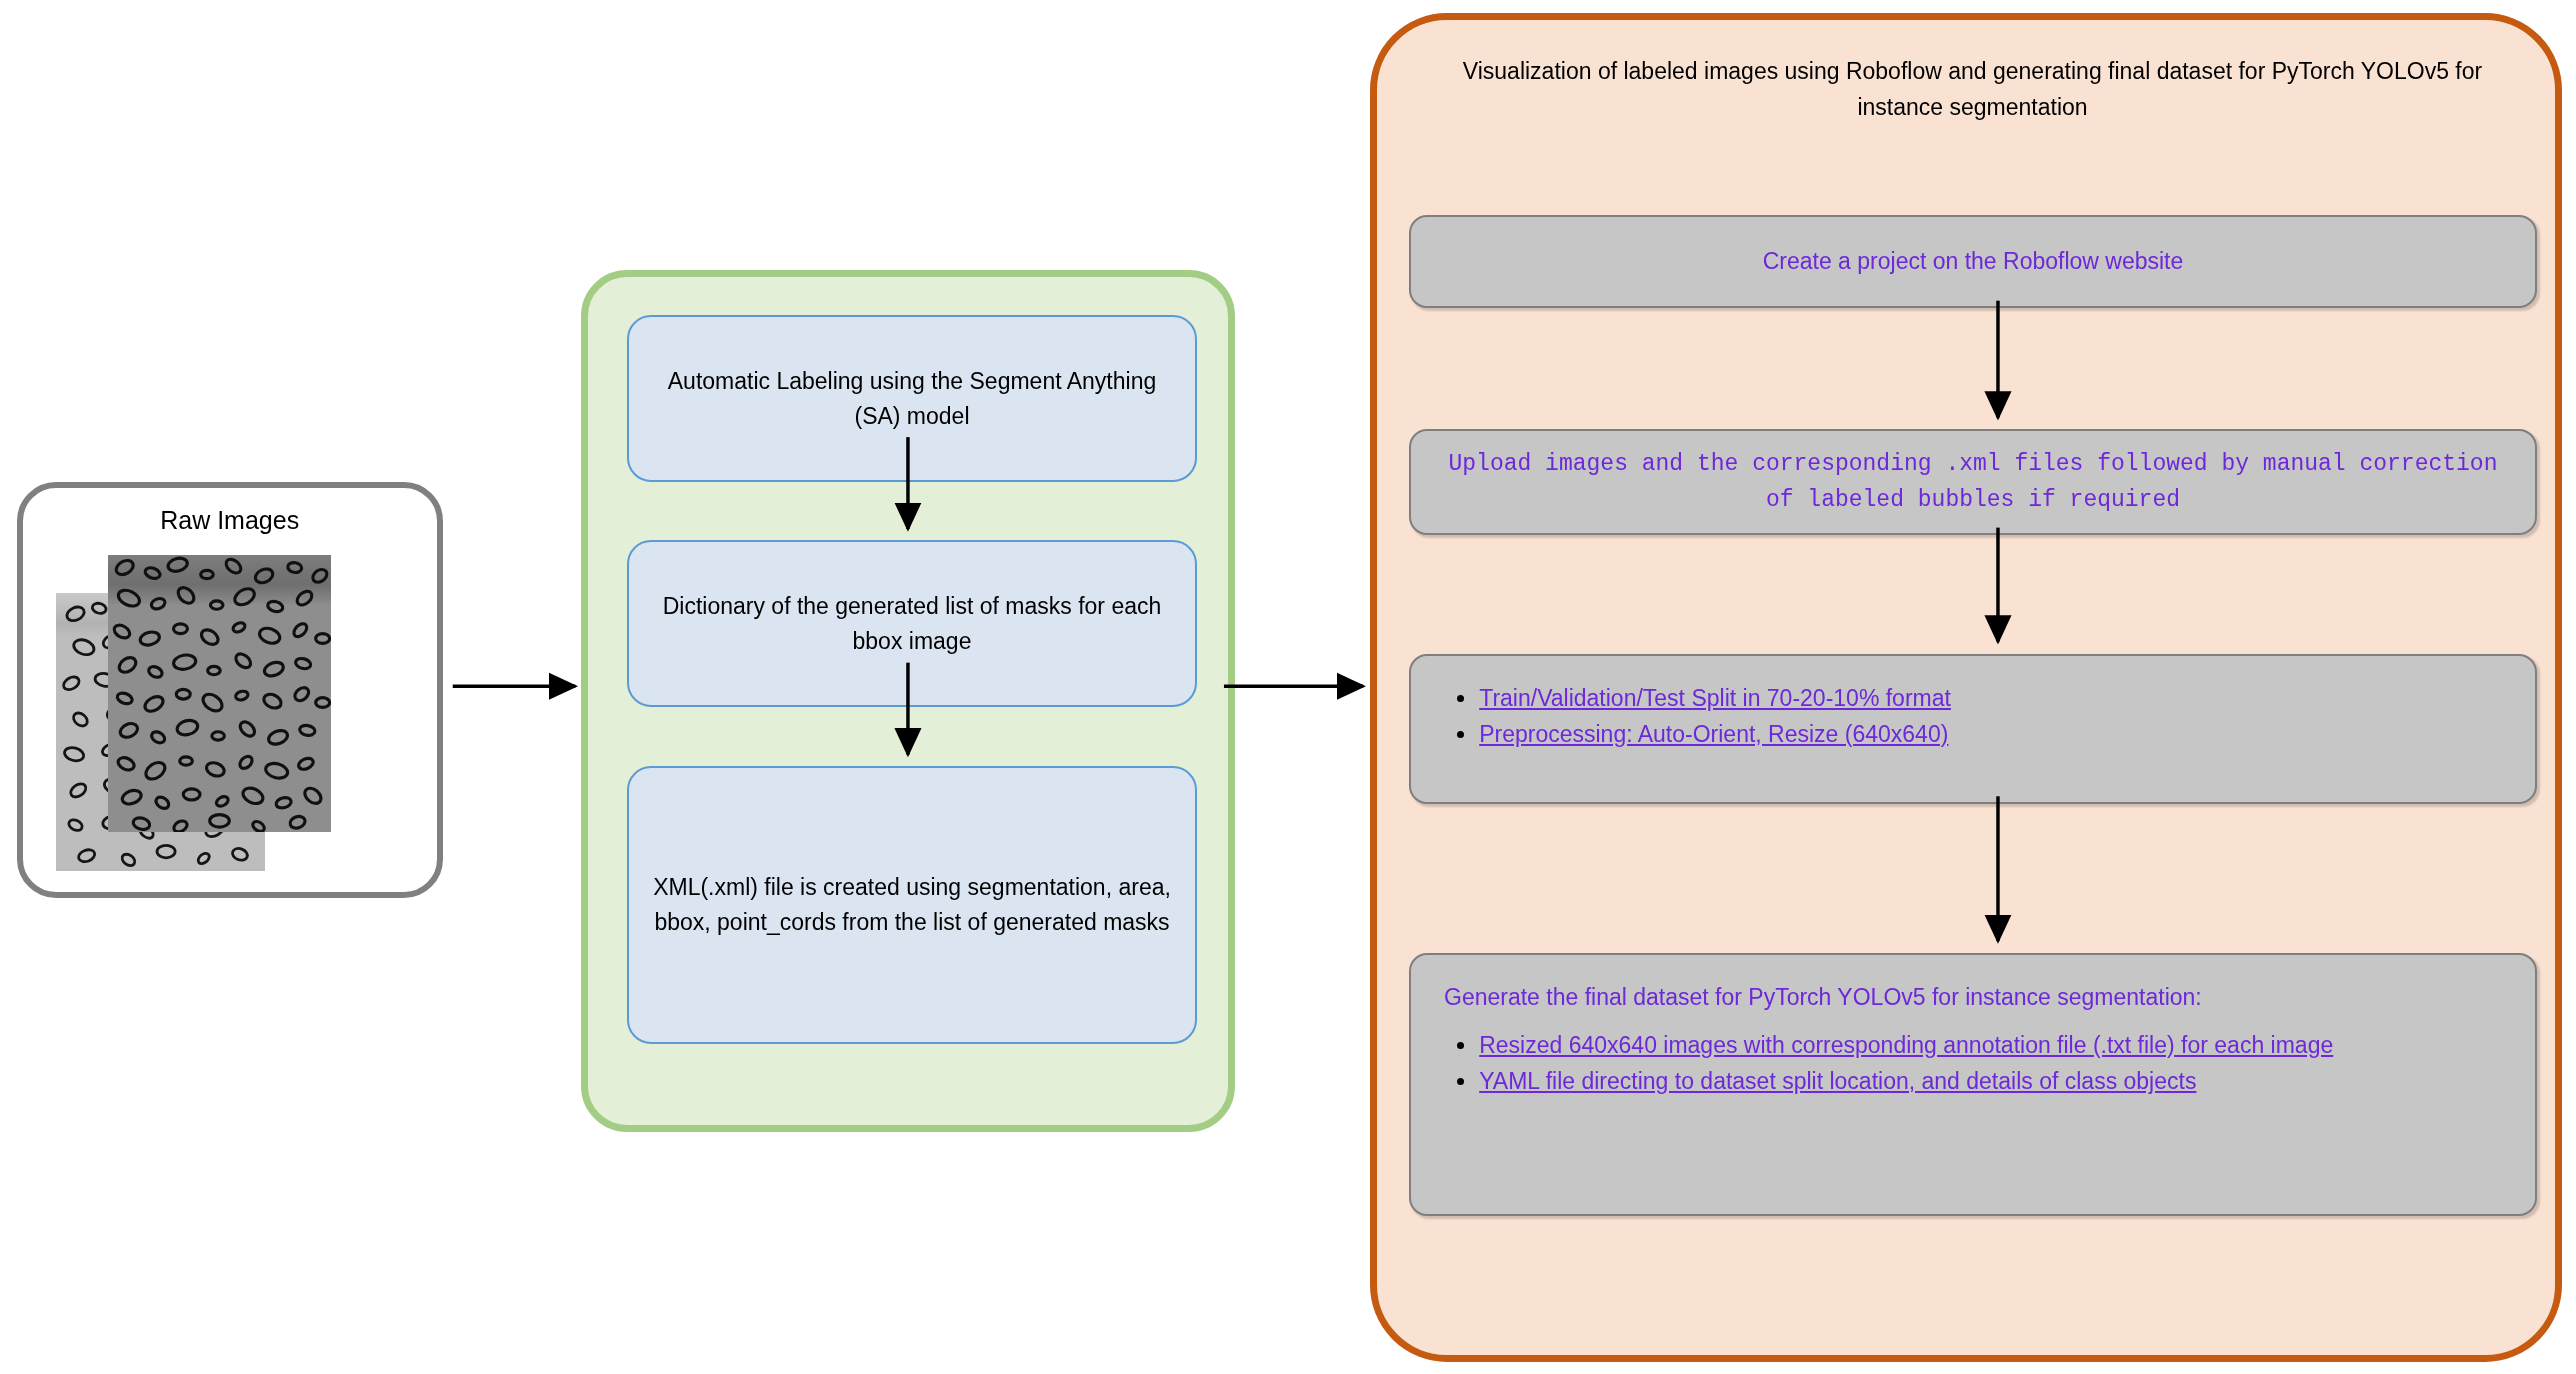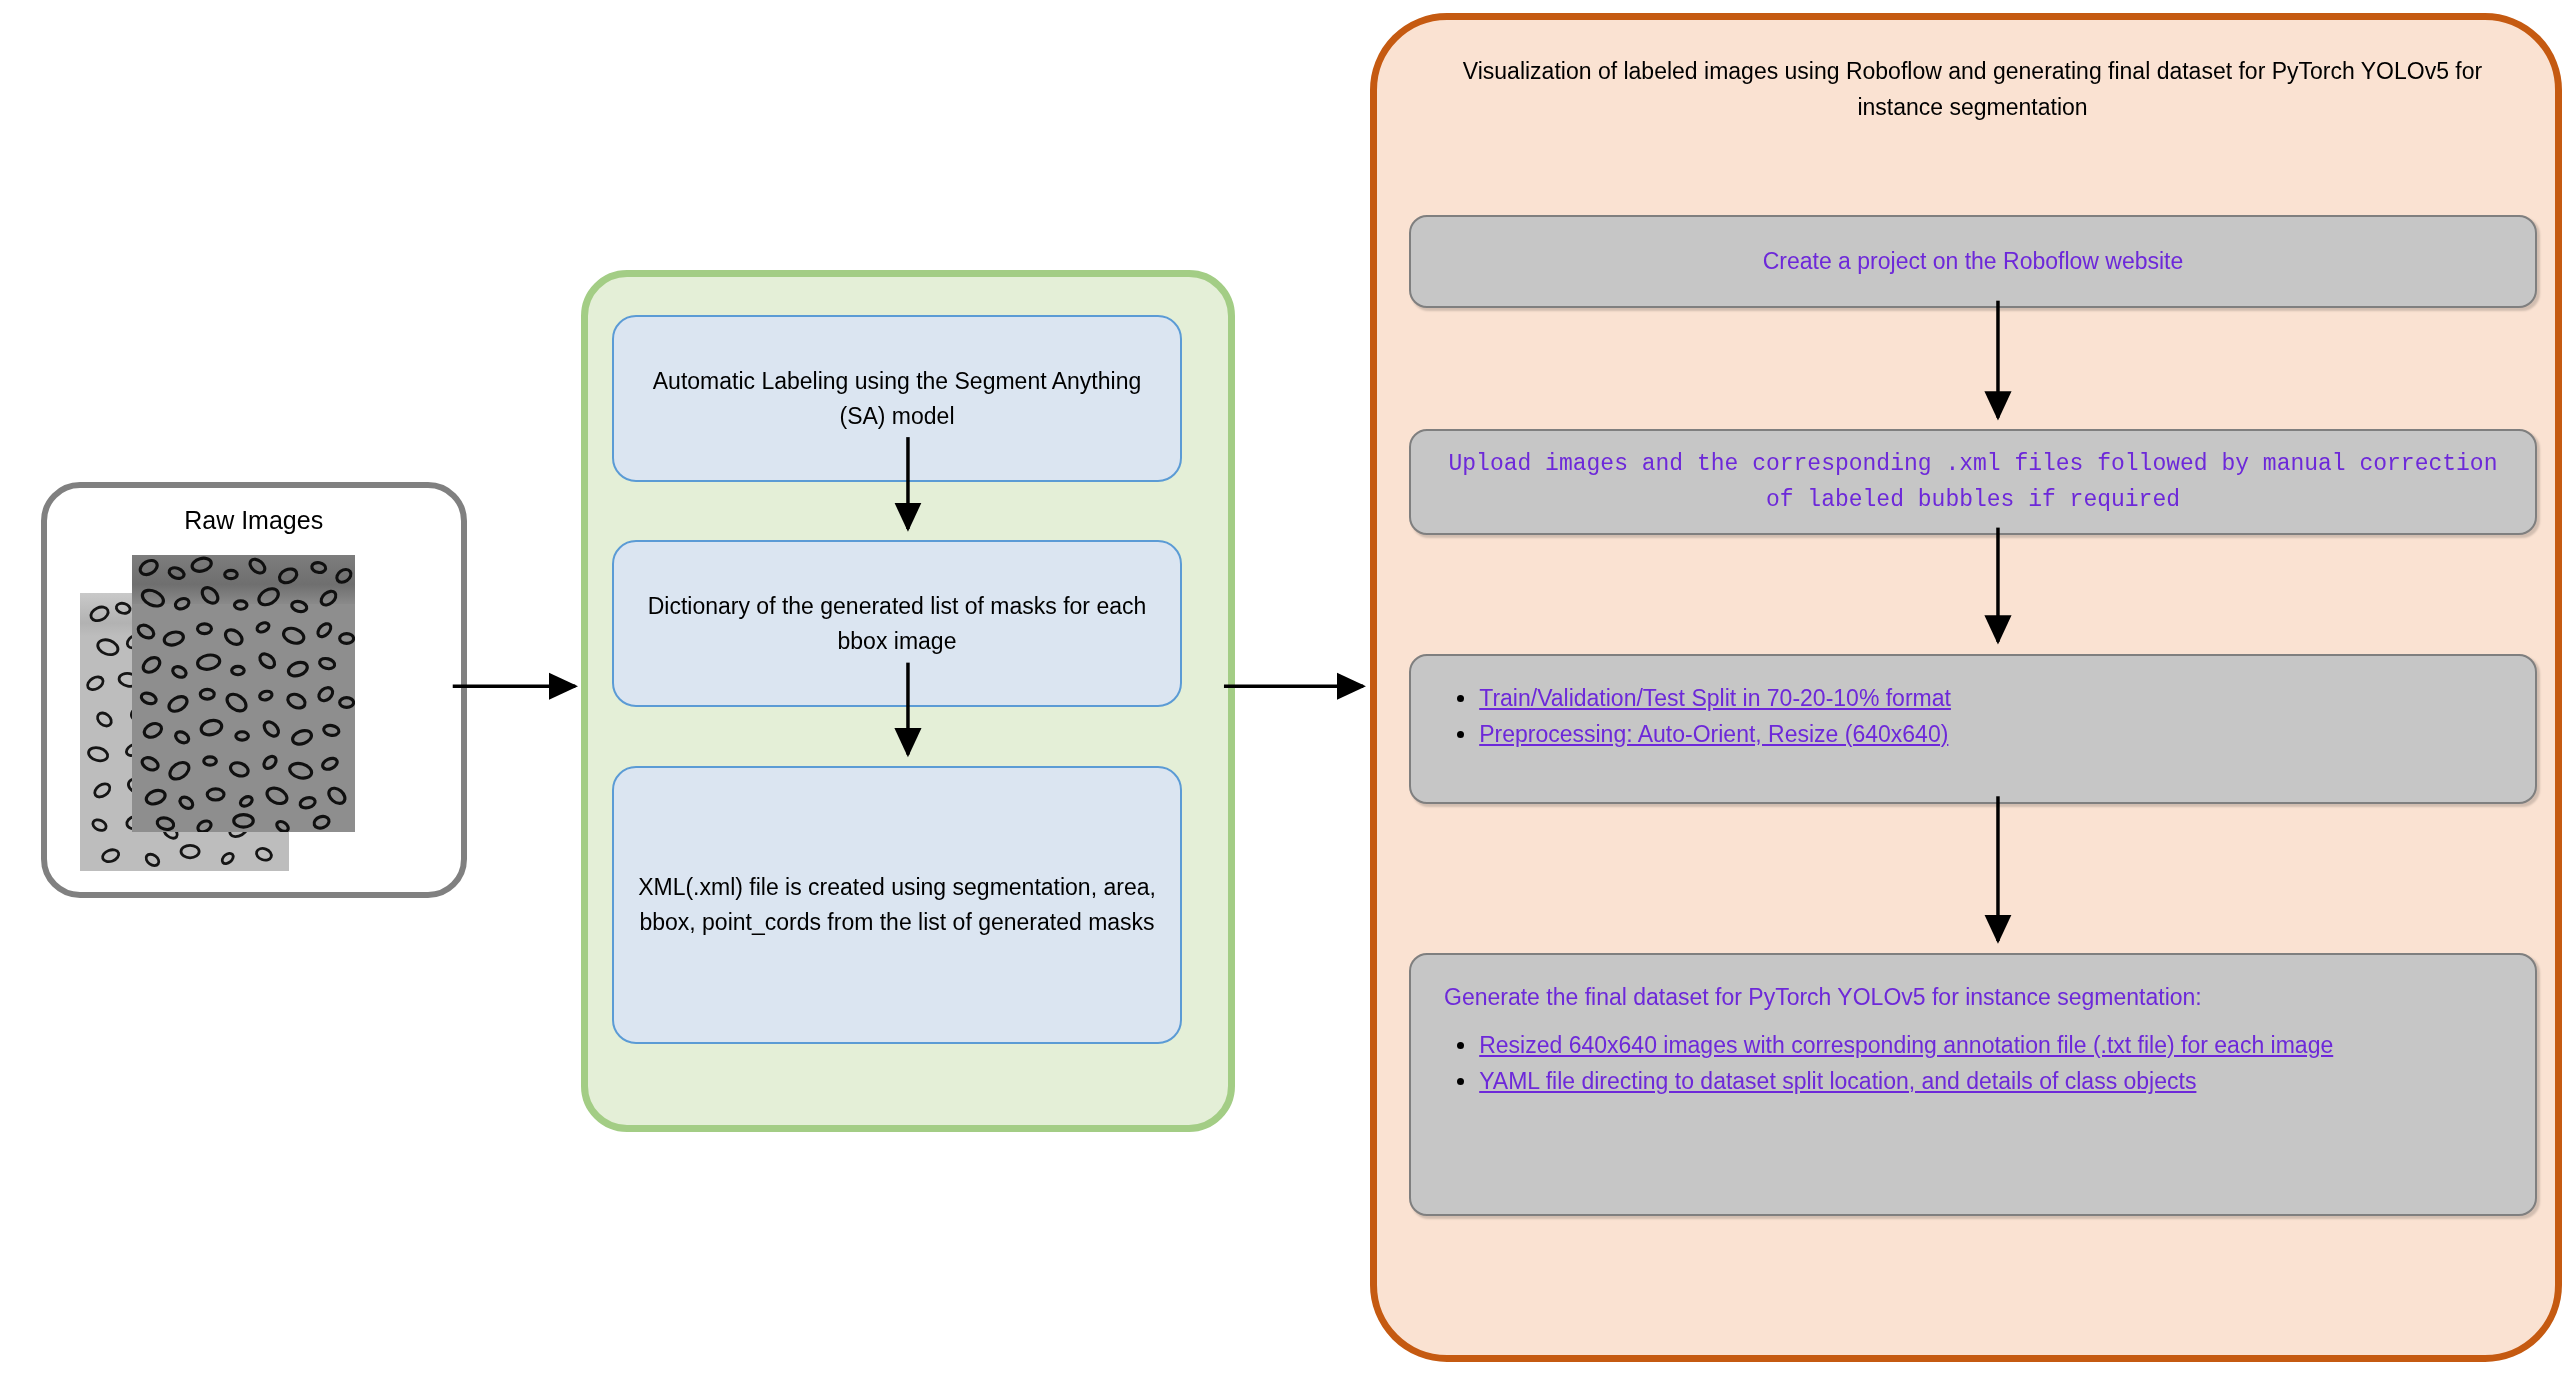--- a/index.html
+++ b/index.html
@@ -26,21 +26,20 @@
   #raw-images-box {
     position: absolute;
     left: 16.7px;
     top: 482px;
     width: 426px;
     height: 416px;
     border: 6.3px solid #808080;
     border-radius: 39px;
     background: #ffffff;
     box-sizing: border-box;
-    margin-left: 24px;
   }
   #raw-images-title {
     position: absolute;
     left: 0;
     top: 18px;
     width: 100%;
     text-align: center;
     font-size: 25px;
     line-height: 29px;
     color: #000000;
@@ -89,21 +88,21 @@
     top: 270px;
     width: 654px;
     height: 862px;
     background: #e4efd7;
     border: 7px solid #a3cd85;
     border-radius: 46px;
     box-sizing: border-box;
   }
   .blue-box {
     position: absolute;
-    left: 24px;
+    left: 39px;
     width: 570px;
     background: #dbe5f1;
     border: 2.8px solid #5b9bd5;
     border-radius: 24px;
     box-sizing: border-box;
     display: flex;
     align-items: center;
     justify-content: center;
     text-align: center;
     font-size: 23px;

